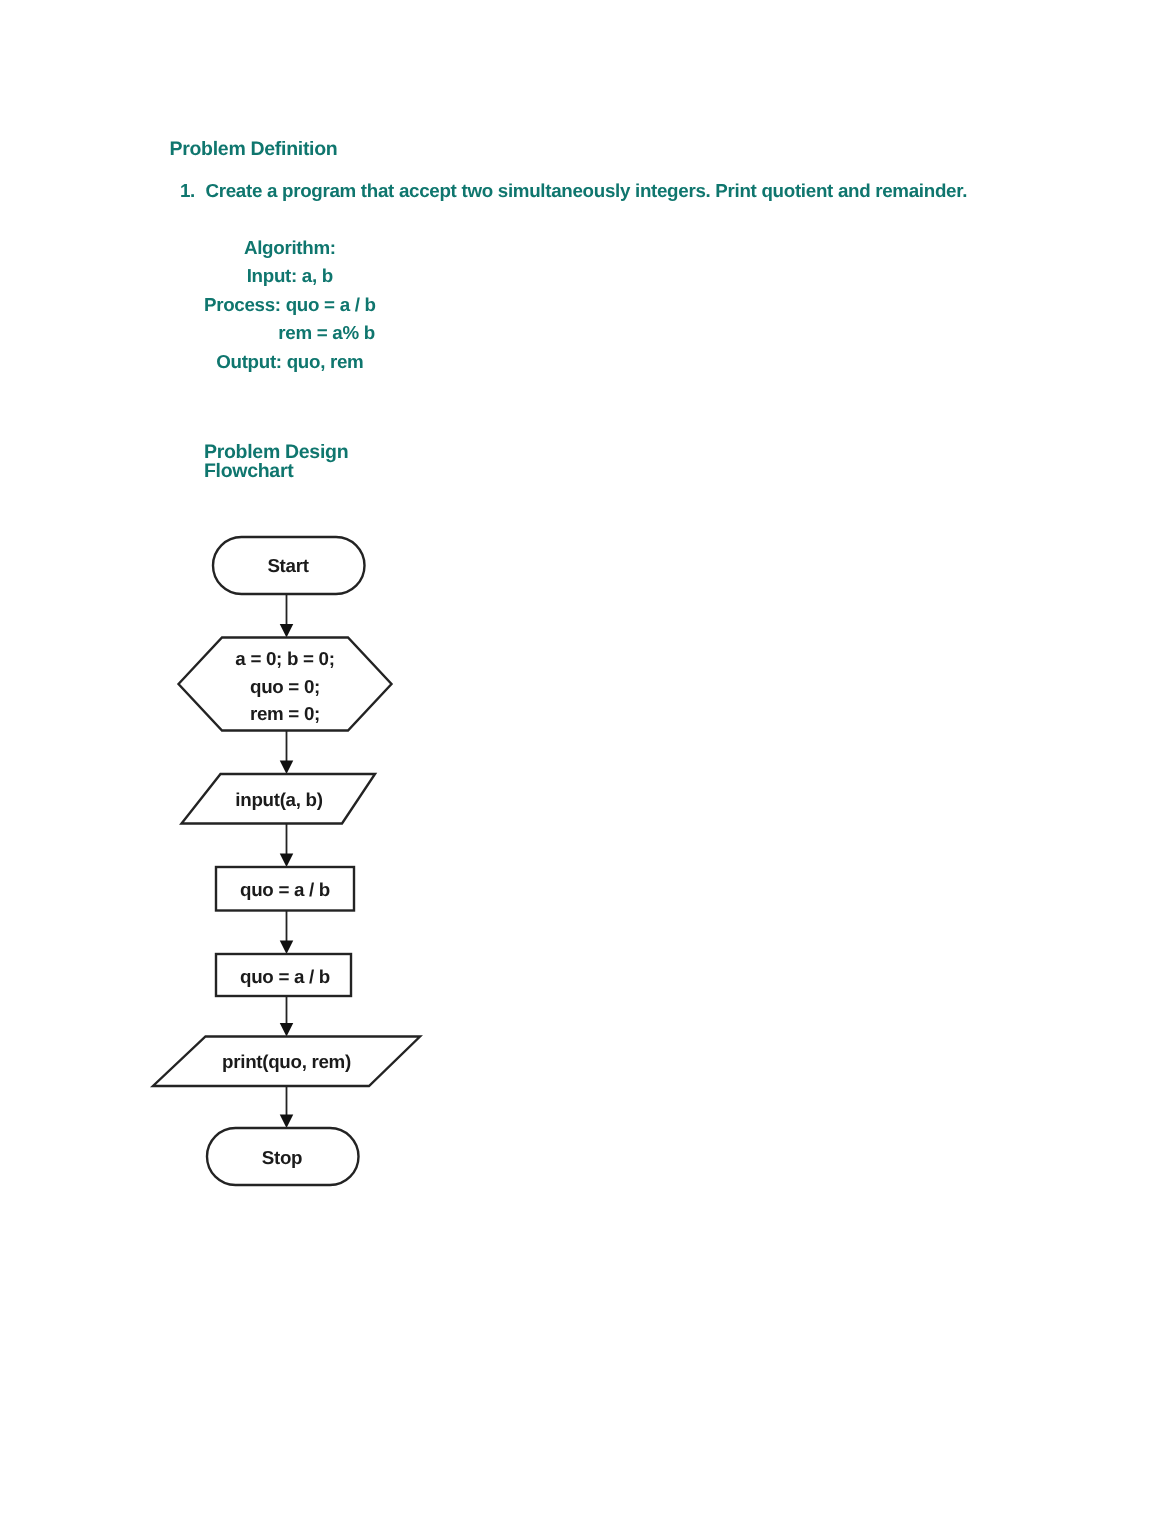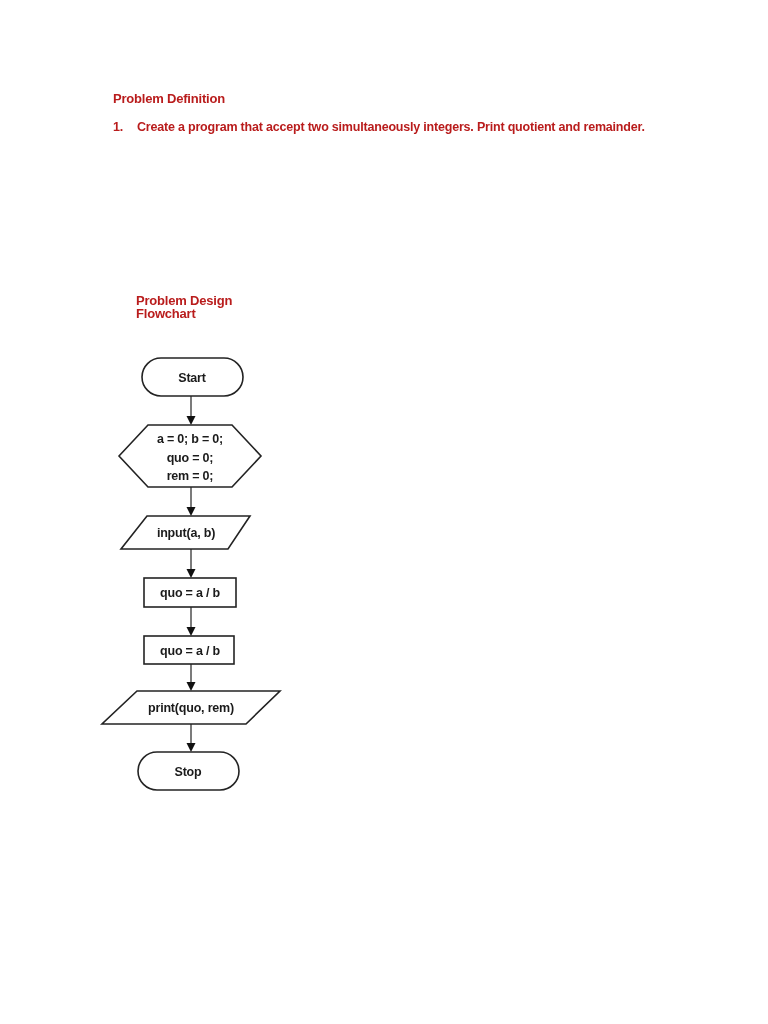--- a/index.html
+++ b/index.html
@@ -7,22 +7,23 @@
     padding: 0;
     background: #ffffff;
   }
   .page {
     position: relative;
     width: 768px;
     height: 1024px;
     background: #ffffff;
     font-family: "Liberation Sans", sans-serif;
     font-weight: bold;
-    color: #b91c1c;
+    color: #0f766e;
     letter-spacing: -0.2px;
+    text-align: center;
   }
   .abs { position: absolute; white-space: nowrap; }
   .heading {
     left: 113px; top: 91px;
     font-size: 13px;
   }
   .list-line {
     left: 113px; top: 120px;
     font-size: 12.5px;
     display: flex;
@@ -73,20 +74,27 @@
 
 <div class="page">
 
   <div class="abs heading">Problem Definition</div>
 
   <div class="abs list-line">
     <span class="list-num">1.</span>
     <span>Create a program that accept two simultaneously integers. Print quotient and remainder.</span>
   </div>
 
+  <div class="abs algo-block">
+    <div>Algorithm:</div>
+    <div>Input: a, b</div>
+    <div>Process: quo = a / b</div>
+    <div class="algo-indent">rem = a% b</div>
+    <div>Output: quo, rem</div>
+  </div>
 
   <div class="abs subheading-1">Problem Design</div>
 
   <div class="abs subheading-2">Flowchart</div>
 
   <svg class="flowchart-svg" width="220" height="470" viewBox="0 0 220 470" xmlns="http://www.w3.org/2000/svg">
 
     <g>
       <rect class="shape" x="52" y="18" width="101" height="38" rx="19" ry="19"></rect>
       <text x="102" y="41.5">Start</text>

